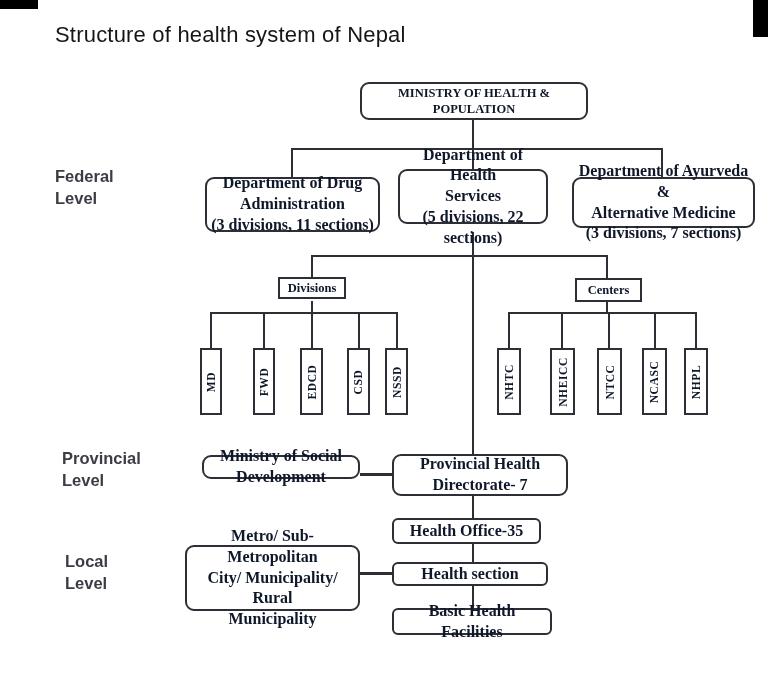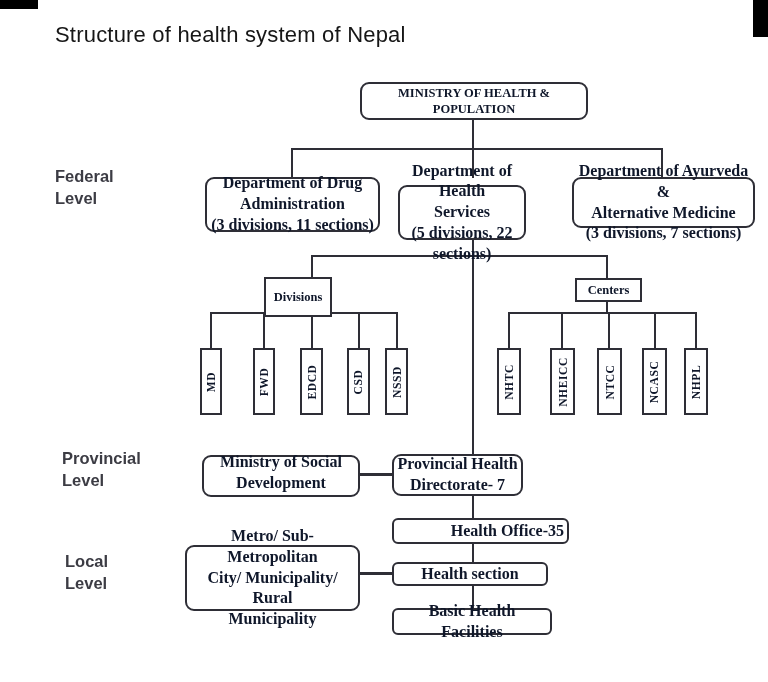--- a/index.html
+++ b/index.html
@@ -83,32 +83,32 @@
   <div class="box rounded f125" style="left:360px;top:82px;width:228px;height:38px;">
     <span class="bt">MINISTRY OF HEALTH &amp;
 POPULATION</span>
   </div>
 
   <div class="box rounded f12" style="left:205px;top:177px;width:175px;height:55px;">
     <span class="bt">Department of Drug
 Administration
 (3 divisions, 11 sections)</span>
   </div>
-  <div class="box rounded f12" style="left:398px;top:185px;width:128px;height:55px;">
+  <div class="box rounded f12" style="left:398px;top:169px;width:150px;height:55px;">
     <span class="bt">Department of Health
 Services
 (5 divisions, 22 sections)</span>
   </div>
   <div class="box rounded f12" style="left:572px;top:177px;width:183px;height:51px;">
     <span class="bt">Department of Ayurveda  &amp;
 Alternative Medicine
 (3 divisions, 7 sections)</span>
   </div>
 
-  <div class="box f125" style="left:264px;top:277px;width:68px;height:40px;">
+  <div class="box f125" style="left:278px;top:277px;width:68px;height:22px;">
     <span class="bt">Divisions</span>
   </div>
   <div class="box f125" style="left:575px;top:278px;width:67px;height:24px;">
     <span class="bt">Centers</span>
   </div>
 
   <div class="box vitem" style="left:200px;top:348px;width:22px;height:67px;">
     <span class="vtext">MD</span>
   </div>
   <div class="box vitem" style="left:253px;top:348px;width:22px;height:67px;">
@@ -133,30 +133,30 @@
   <div class="box vitem" style="left:597px;top:348px;width:25px;height:67px;">
     <span class="vtext">NTCC</span>
   </div>
   <div class="box vitem" style="left:642px;top:348px;width:25px;height:67px;">
     <span class="vtext">NCASC</span>
   </div>
   <div class="box vitem" style="left:684px;top:348px;width:24px;height:67px;">
     <span class="vtext">NHPL</span>
   </div>
 
-  <div class="box rounded f12" style="left:202px;top:455px;width:158px;height:42px;align-items:flex-end;">
+  <div class="box rounded f12" style="left:202px;top:455px;width:158px;height:24px;">
     <span class="bt">Ministry of Social
 Development</span>
   </div>
-  <div class="box rounded f12" style="left:392px;top:454px;width:131px;height:42px;">
+  <div class="box rounded f12" style="left:392px;top:454px;width:176px;height:42px;">
     <span class="bt">Provincial Health
 Directorate- 7</span>
   </div>
 
-  <div class="box rounded-sm f12" style="left:392px;top:518px;width:177px;height:26px;justify-content:flex-end;">
+  <div class="box rounded-sm f12" style="left:392px;top:518px;width:149px;height:26px;">
     <span class="bt">Health Office-35</span>
   </div>
 
   <div class="box rounded f12" style="left:185px;top:545px;width:175px;height:66px;">
     <span class="bt">Metro/ Sub-Metropolitan
 City/ Municipality/ Rural
 Municipality</span>
   </div>
   <div class="box rounded-sm f12" style="left:392px;top:562px;width:156px;height:24px;align-items:center;">
     <span class="bt">Health section</span>

